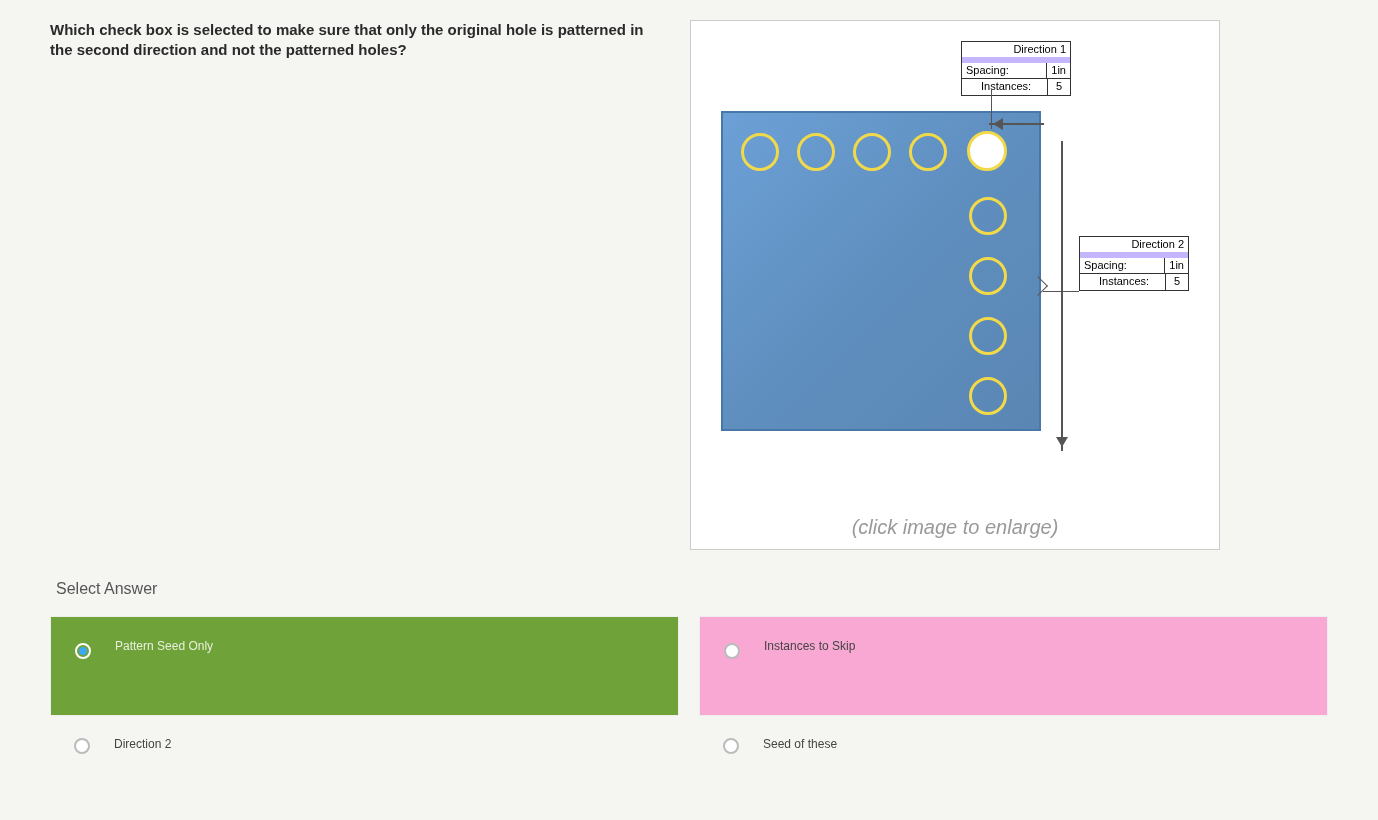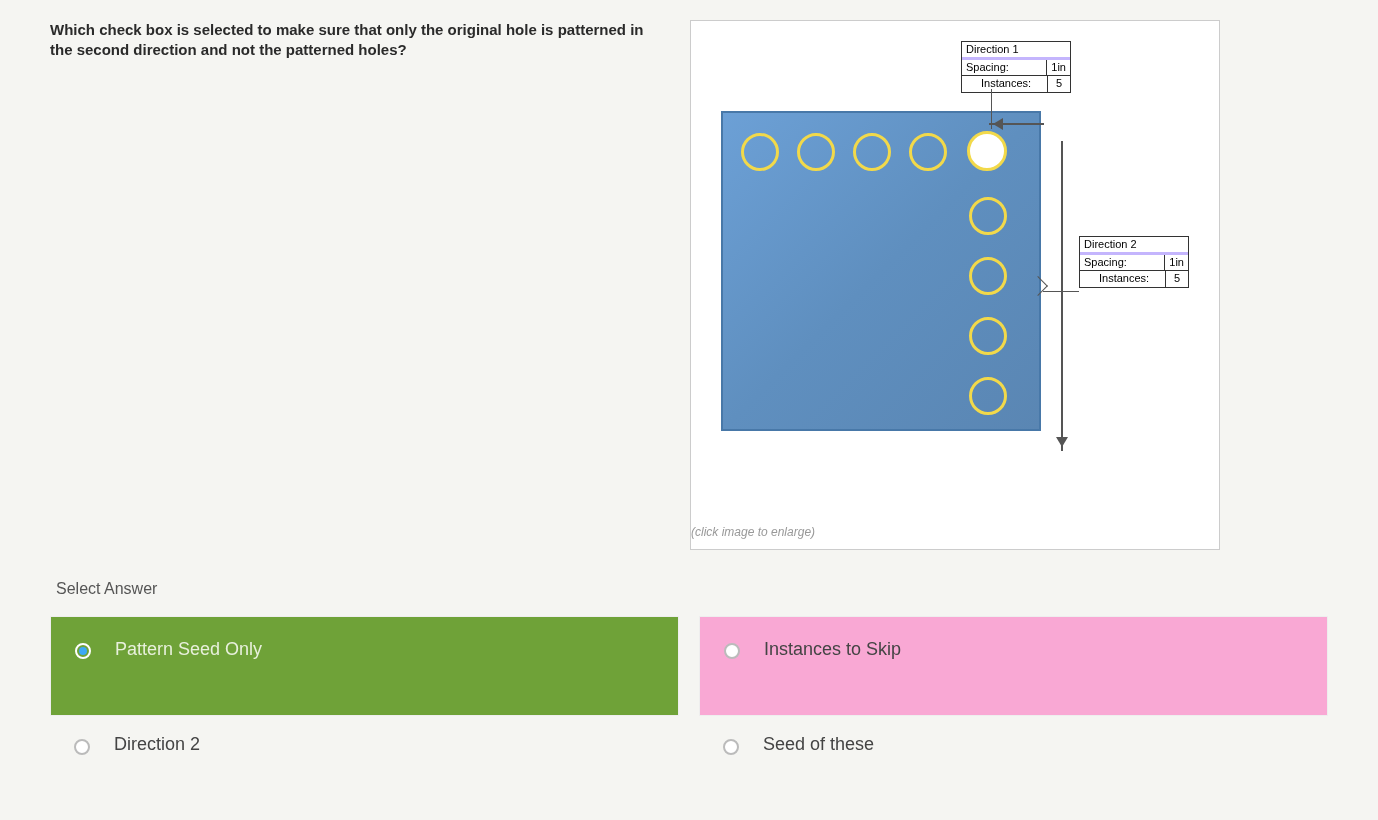--- a/index.html
+++ b/index.html
@@ -32,23 +32,23 @@
     width: 530px;
     height: 530px;
     border: 1px solid #ccc;
     background: #fff;
     position: relative;
   }
   .click-enlarge {
     position: absolute;
     bottom: 10px;
     width: 100%;
-    text-align: left;
+    text-align: center;
     color: #999;
-    font-size: 12px;
+    font-size: 20px;
     font-style: italic;
   }
   .diagram {
     position: absolute;
     top: 10px;
     left: 0;
     right: 0;
     height: 430px;
   }
   .blue-plate {
@@ -101,23 +101,23 @@
     border-top: 10px solid #555;
   }
   .callout {
     position: absolute;
     background: #fff;
     border: 1px solid #333;
     font-size: 11px;
     line-height: 1.2;
   }
   .callout-title {
-    text-align: left;
+    text-align: right;
     padding: 1px 4px;
-    border-bottom: 3px solid #c4b5fd;
+    border-bottom: 6px solid #c4b5fd;
   }
   .callout-row {
     display: flex;
     border-bottom: 1px solid #333;
   }
   .callout-row:last-child { border-bottom: none; margin-left: 15px; }
   .callout-label { padding: 1px 4px; border-right: 1px solid #333; flex: 1; }
   .callout-value { padding: 1px 4px; min-width: 22px; text-align: center; }
   .leader {
     position: absolute;
@@ -171,21 +171,21 @@
   }
   .choice.selected .radio-ring::after {
     content: "";
     position: absolute;
     left: 2px; top: 2px;
     width: 8px; height: 8px;
     background: #3da9f5;
     border-radius: 50%;
   }
   .choice-label {
-    font-size: 18px;
+    font-size: 12px;
     color: #444;
   }
   .choice.selected .choice-label { color: #e8f0dc; }
   .choice.short { min-height: 40px; padding: 18px 24px; align-items: center; border: none; background: transparent;}
 </style>
 </head>
 <body>
 
 <div class="question-area">
   <div class="question-text">Which check box is selected to make sure that only the original hole is patterned in the second direction and not the patterned holes?</div>

